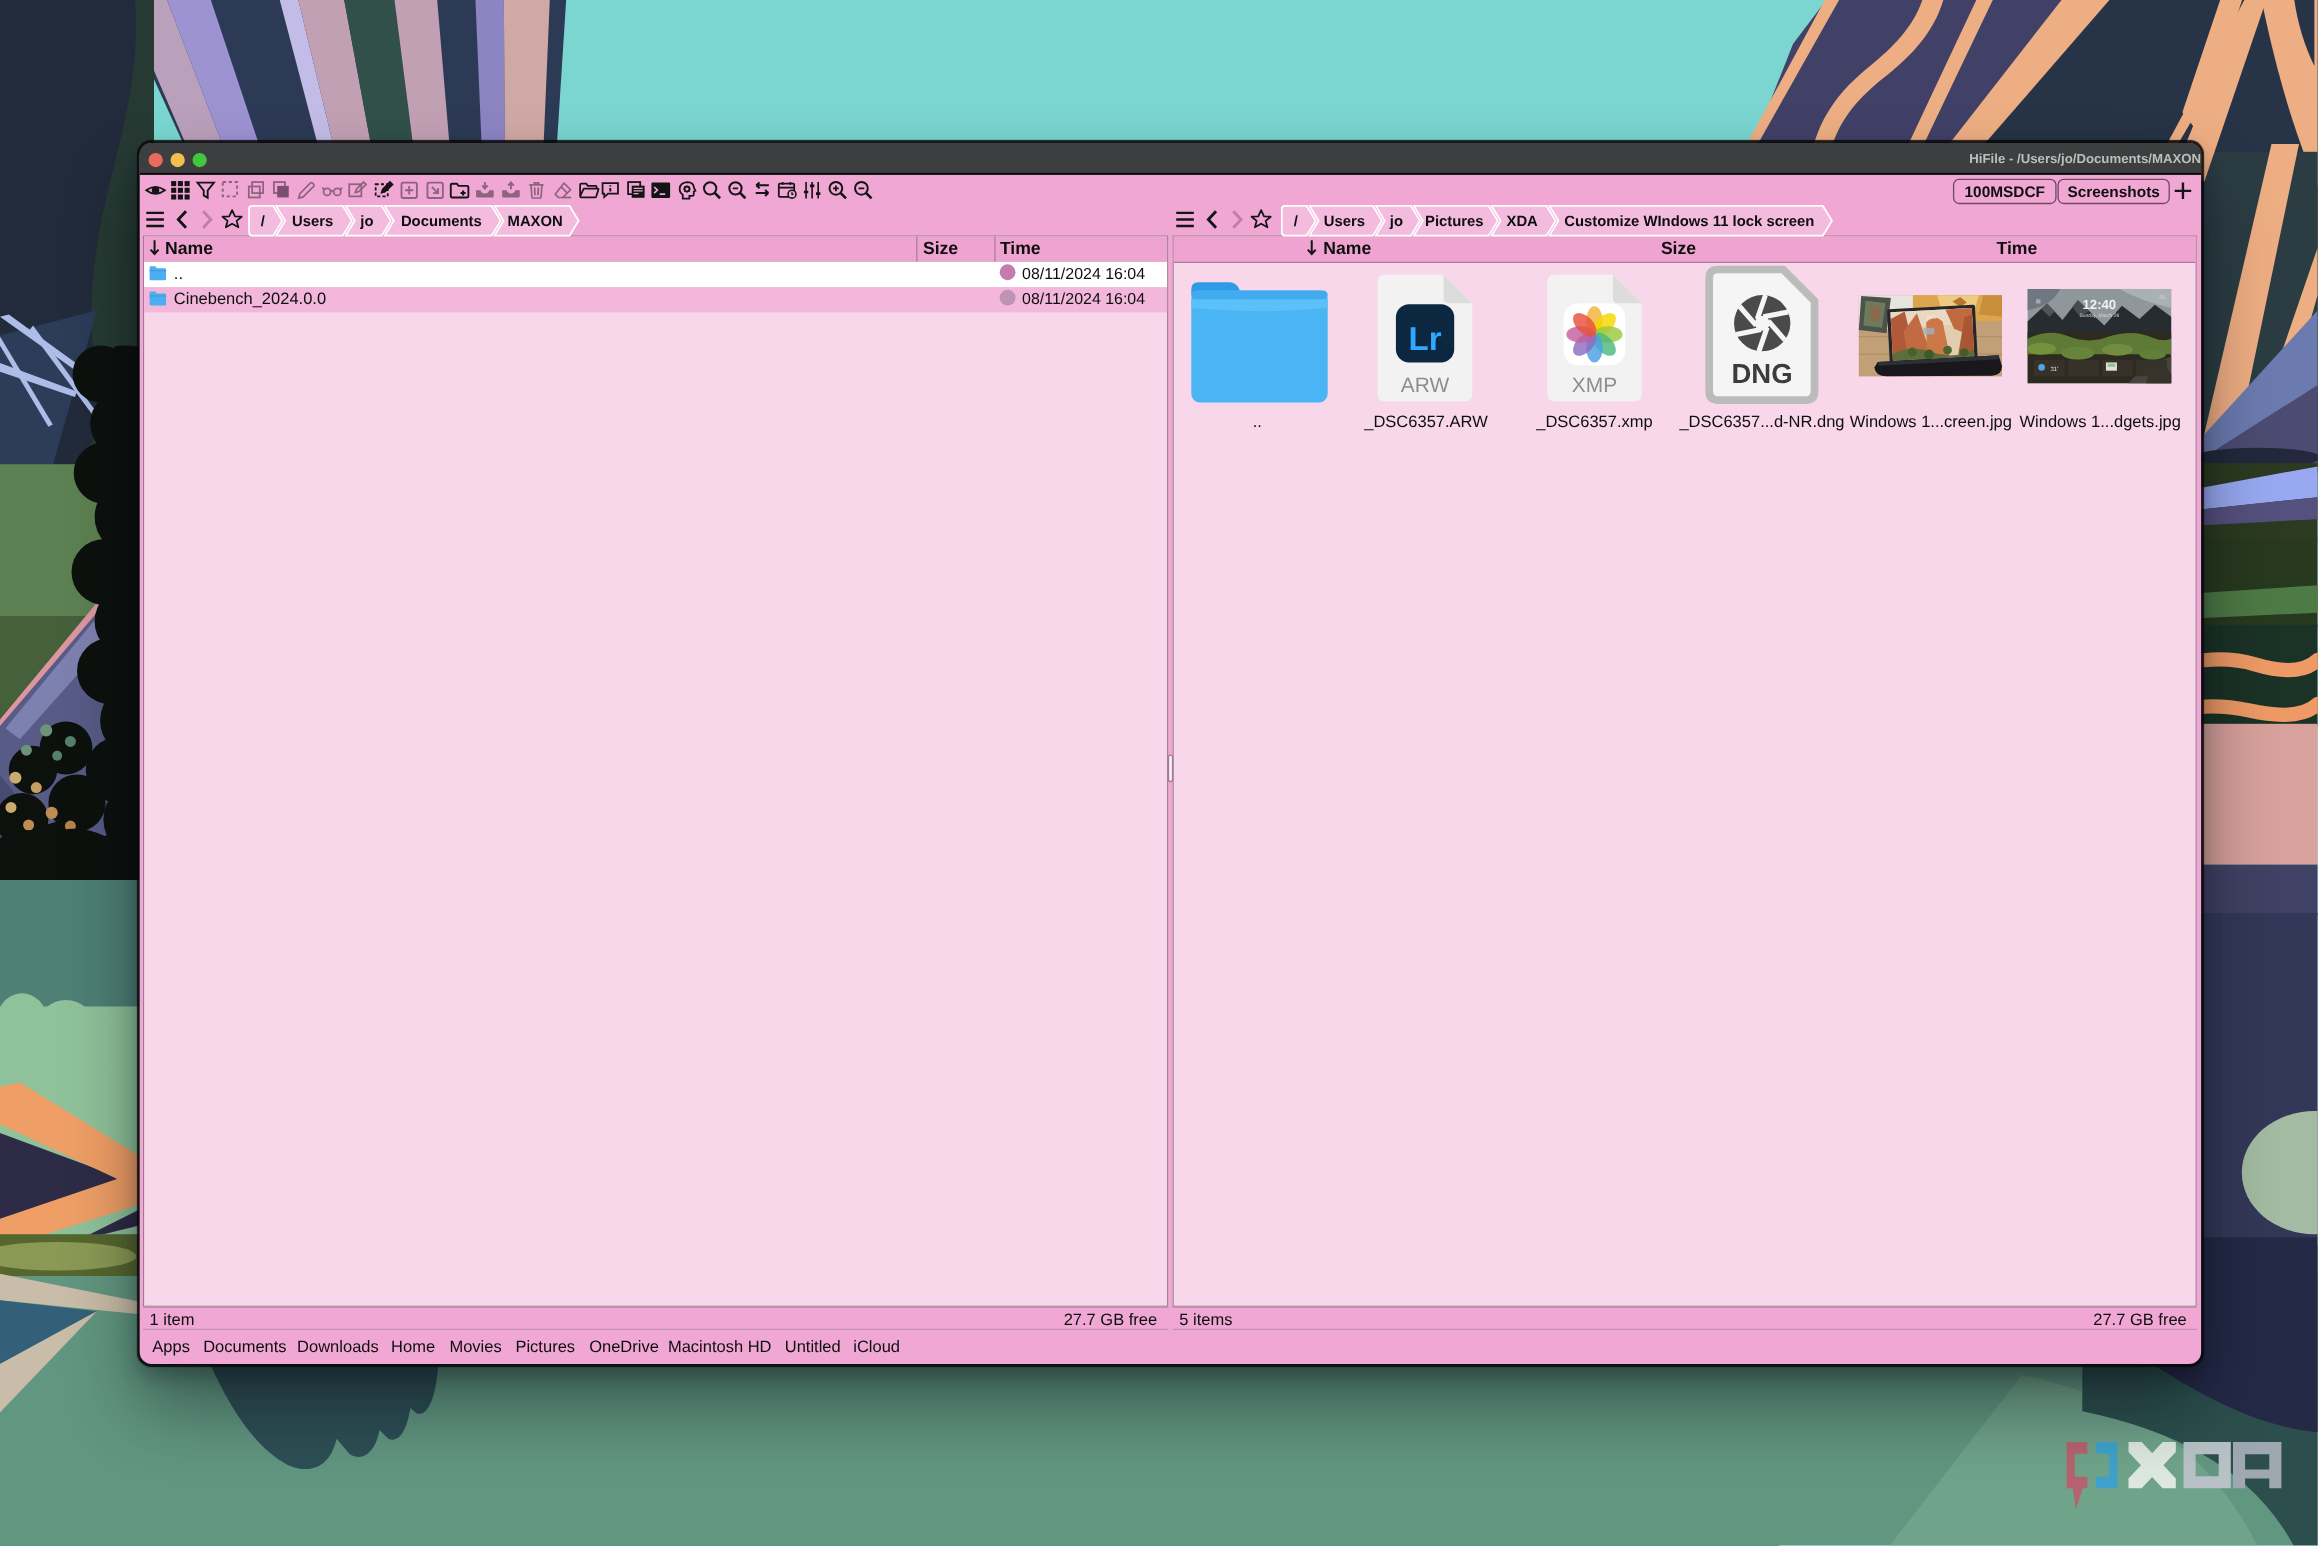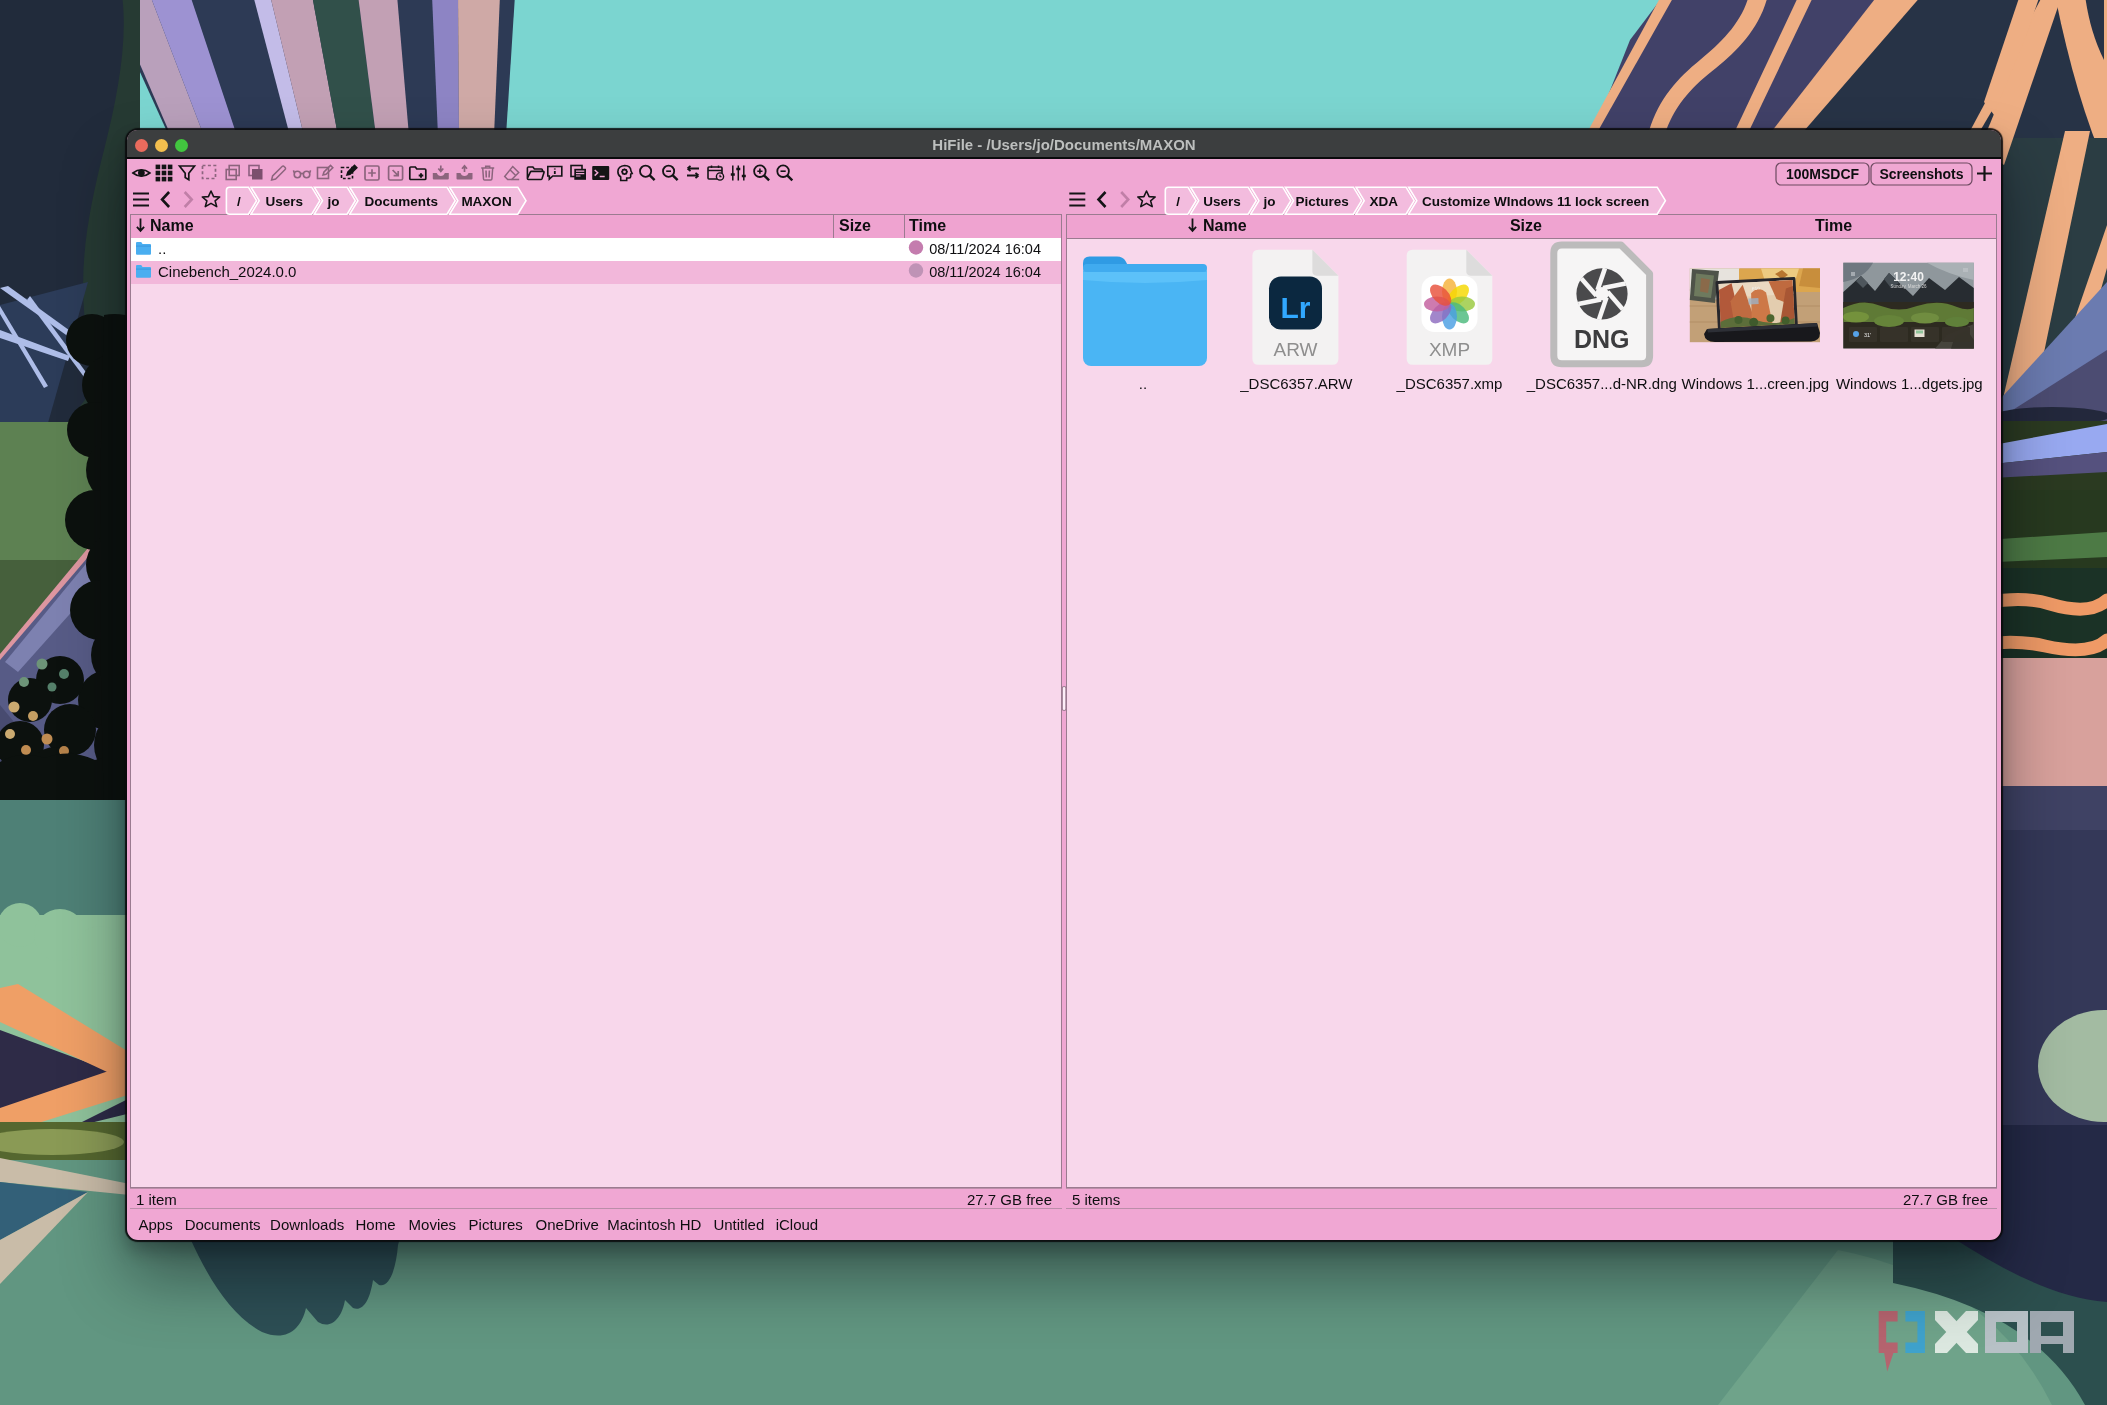--- a/index.html
+++ b/index.html
@@ -5,22 +5,22 @@
   html,body{margin:0;padding:0;width:2107px;height:1405px;overflow:hidden;
     font-family:"Liberation Sans",sans-serif;}
   #stage{position:absolute;left:0;top:0;width:2107px;height:1405px;background:#79d2cd;}
   #wall{position:absolute;left:0;top:0;}
   .win{position:absolute;left:127px;top:130px;width:1874px;height:1110px;
     border-radius:11px;background:#f0a7d3;
     box-shadow:0 0 1px 2px rgba(10,10,12,.9), 0 38px 65px rgba(5,8,14,.42), 0 10px 18px rgba(5,8,14,.28);}
   .titlebar{position:absolute;left:0;top:0;width:100%;height:29px;background:#3c3e3f;
     border-radius:10px 10px 0 0;border-bottom:2px solid #0a0a0c;box-sizing:border-box;}
   .tl{position:absolute;top:9px;width:13px;height:13px;border-radius:50%;}
-  .title{position:absolute;left:0;right:0;top:0;height:29px;line-height:29px;text-align:center;
-    color:#bdbfbe;font-size:15px;font-weight:bold;}
+  .title{position:absolute;left:0;right:0;top:0;height:29px;line-height:29px;text-align:right;
+    color:#bdbfbe;font-size:12px;font-weight:bold;}
   .abs{position:absolute;}
 </style>
 </head>
 <body>
 <div id="stage">
   <svg id="wall" width="2107" height="1405" viewBox="0 0 2107 1405">
 
     <rect x="0" y="0" width="2107" height="600" fill="#7bd5d0"></rect>
 
     <g>

